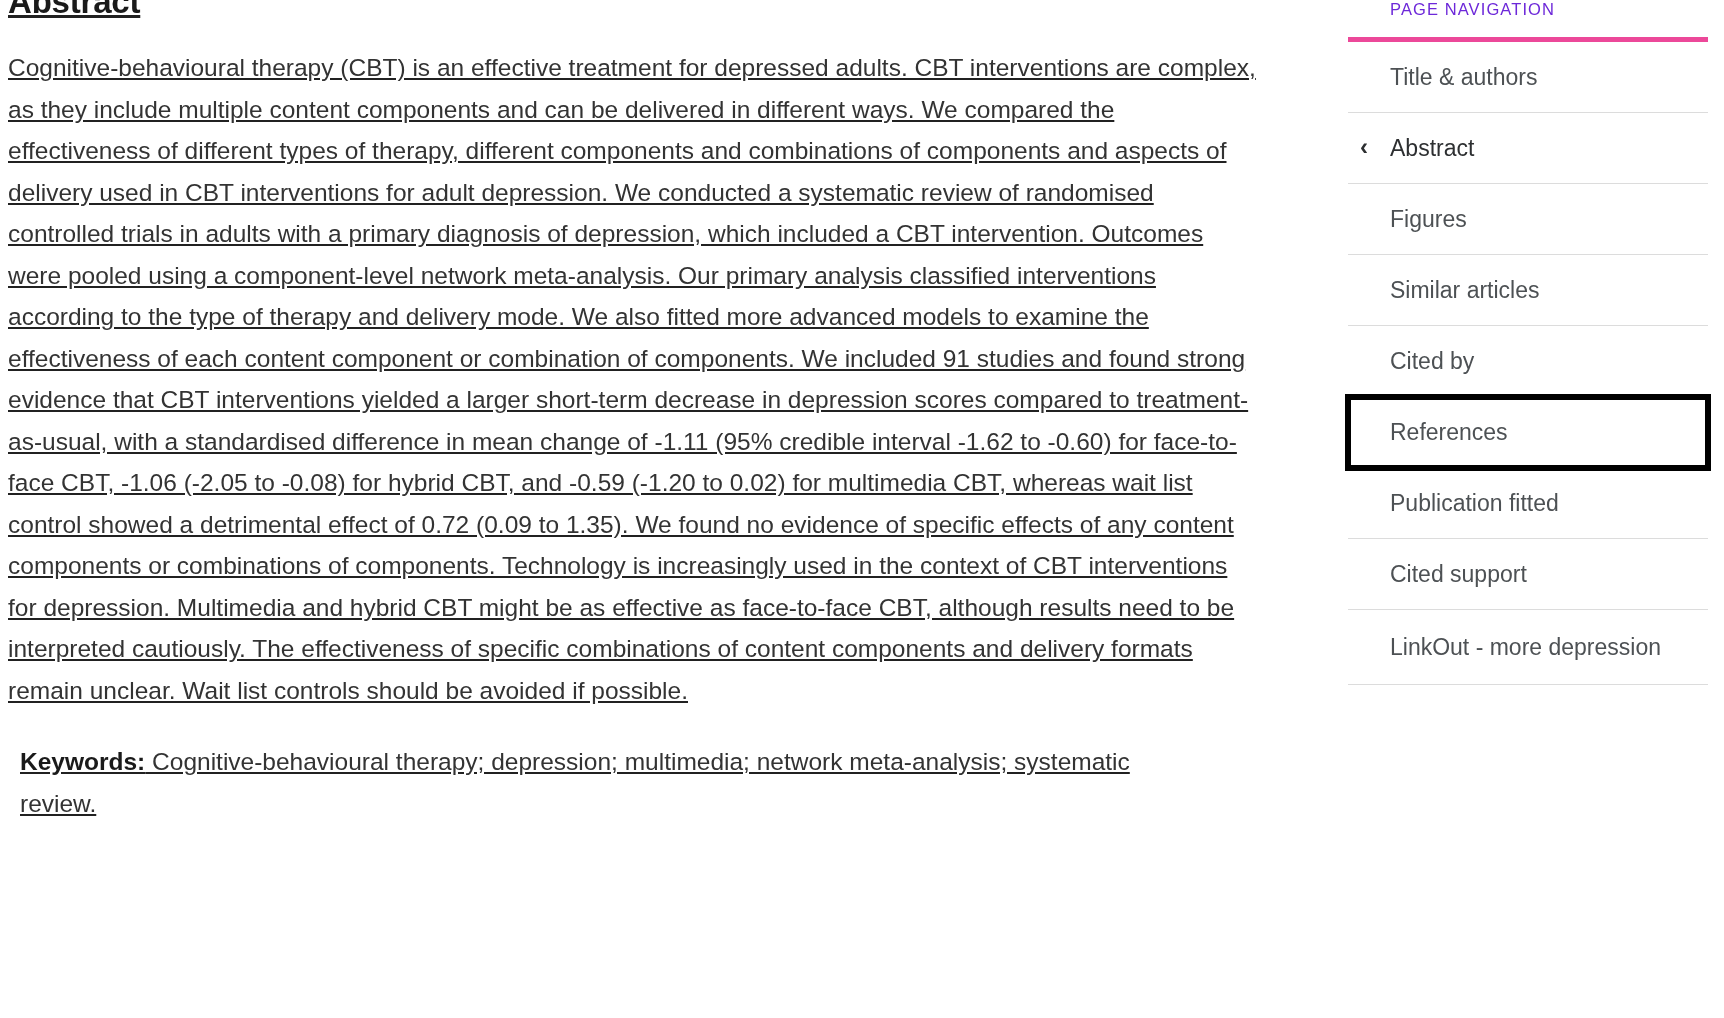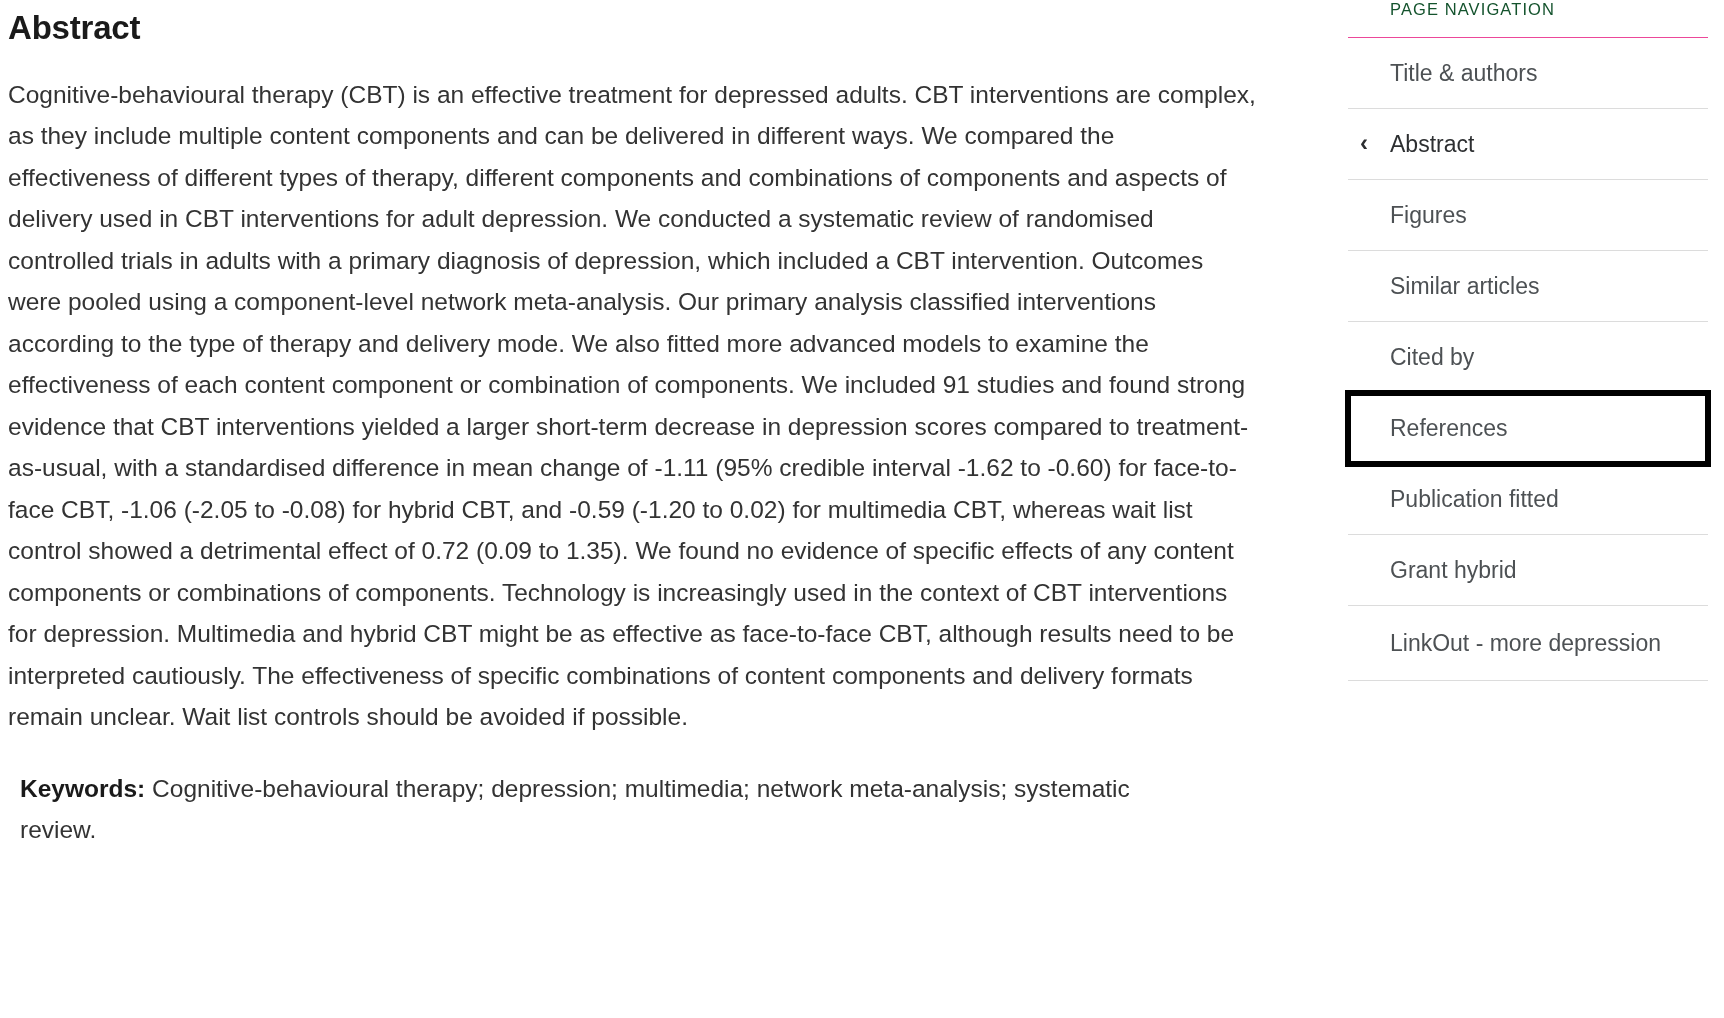--- a/index.html
+++ b/index.html
@@ -11,21 +11,22 @@
     background: #ffffff;
     font-family: "Liberation Sans", sans-serif;
     color: #212121;
     overflow: hidden;
   }
   .page {
     position: relative;
     width: 1724px;
     height: 810px;
     display: flex;
-    align-items: flex-start;
+    align-items: center;
+    text-decoration: underline;
   }
 
   
   .article {
     width: 1320px;
     padding: 0 60px 0 8px;
     flex: 0 0 auto;
   }
   .abstract-title {
     font-size: 33px;
@@ -59,31 +60,31 @@
   .pagenav {
     position: absolute;
     top: 0;
     left: 1348px;
     width: 376px;
     padding-right: 16px;
   }
   .pagenav-heading {
     font-size: 16.5px;
     letter-spacing: 1.1px;
-    color: #14532d;
+    color: #6d28d9;
     text-transform: uppercase;
     padding: 0 0 18px 42px;
     margin: 0;
     font-weight: 400;
   }
   .nav-list {
     list-style: none;
     margin: 0;
     padding: 0;
-    border-top: 1px solid #ec4899;
+    border-top: 5px solid #ec4899;
   }
   .nav-item {
     position: relative;
     border-bottom: 1px solid #dcdcdc;
     padding: 20px 10px 20px 42px;
     font-size: 23px;
     line-height: 30px;
     color: #4d5154;
     cursor: pointer;
   }
@@ -141,21 +142,21 @@
       <li class="nav-item">
         <span>Cited by</span>
       </li>
       <li class="nav-item highlighted">
         <span>References</span>
       </li>
       <li class="nav-item">
         <span>Publication fitted</span>
       </li>
       <li class="nav-item">
-        <span>Grant hybrid</span>
+        <span>Cited support</span>
       </li>
       <li class="nav-item two-line">
         <span>LinkOut - more depression</span>
       </li>
     </ul>
   </nav>
 
 </div>
 
 </body></html>

